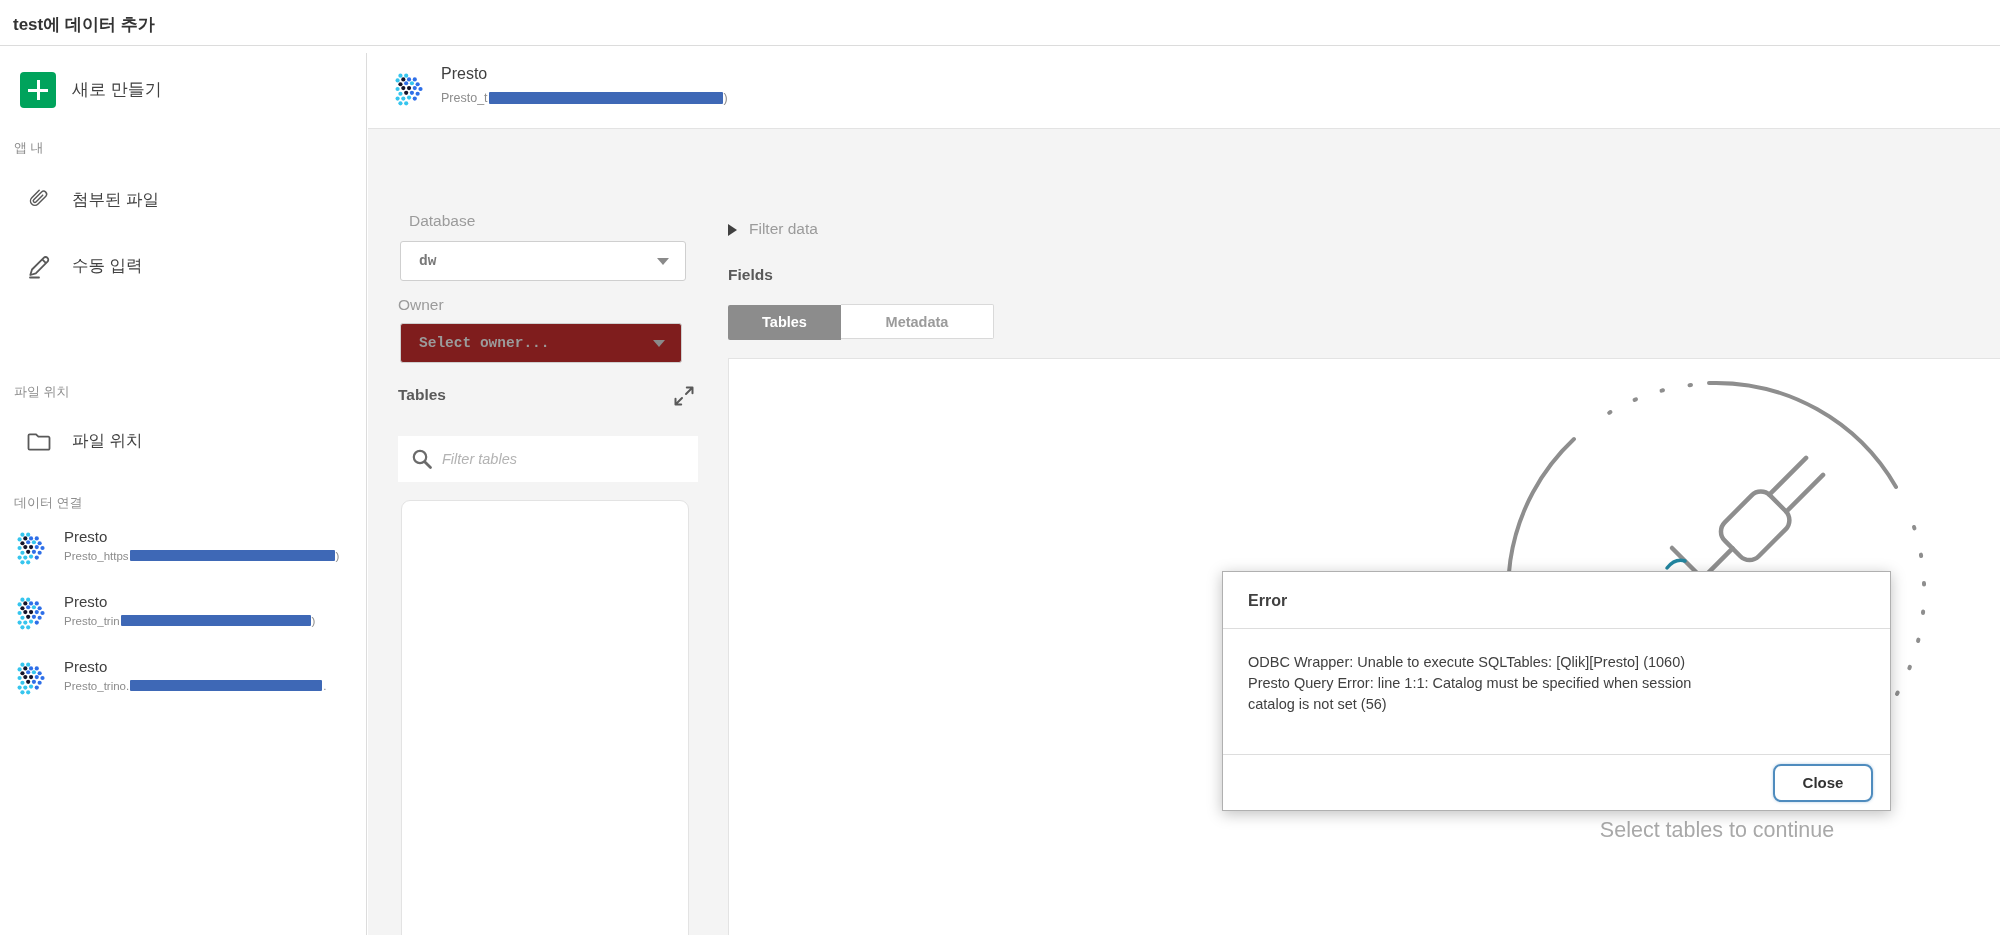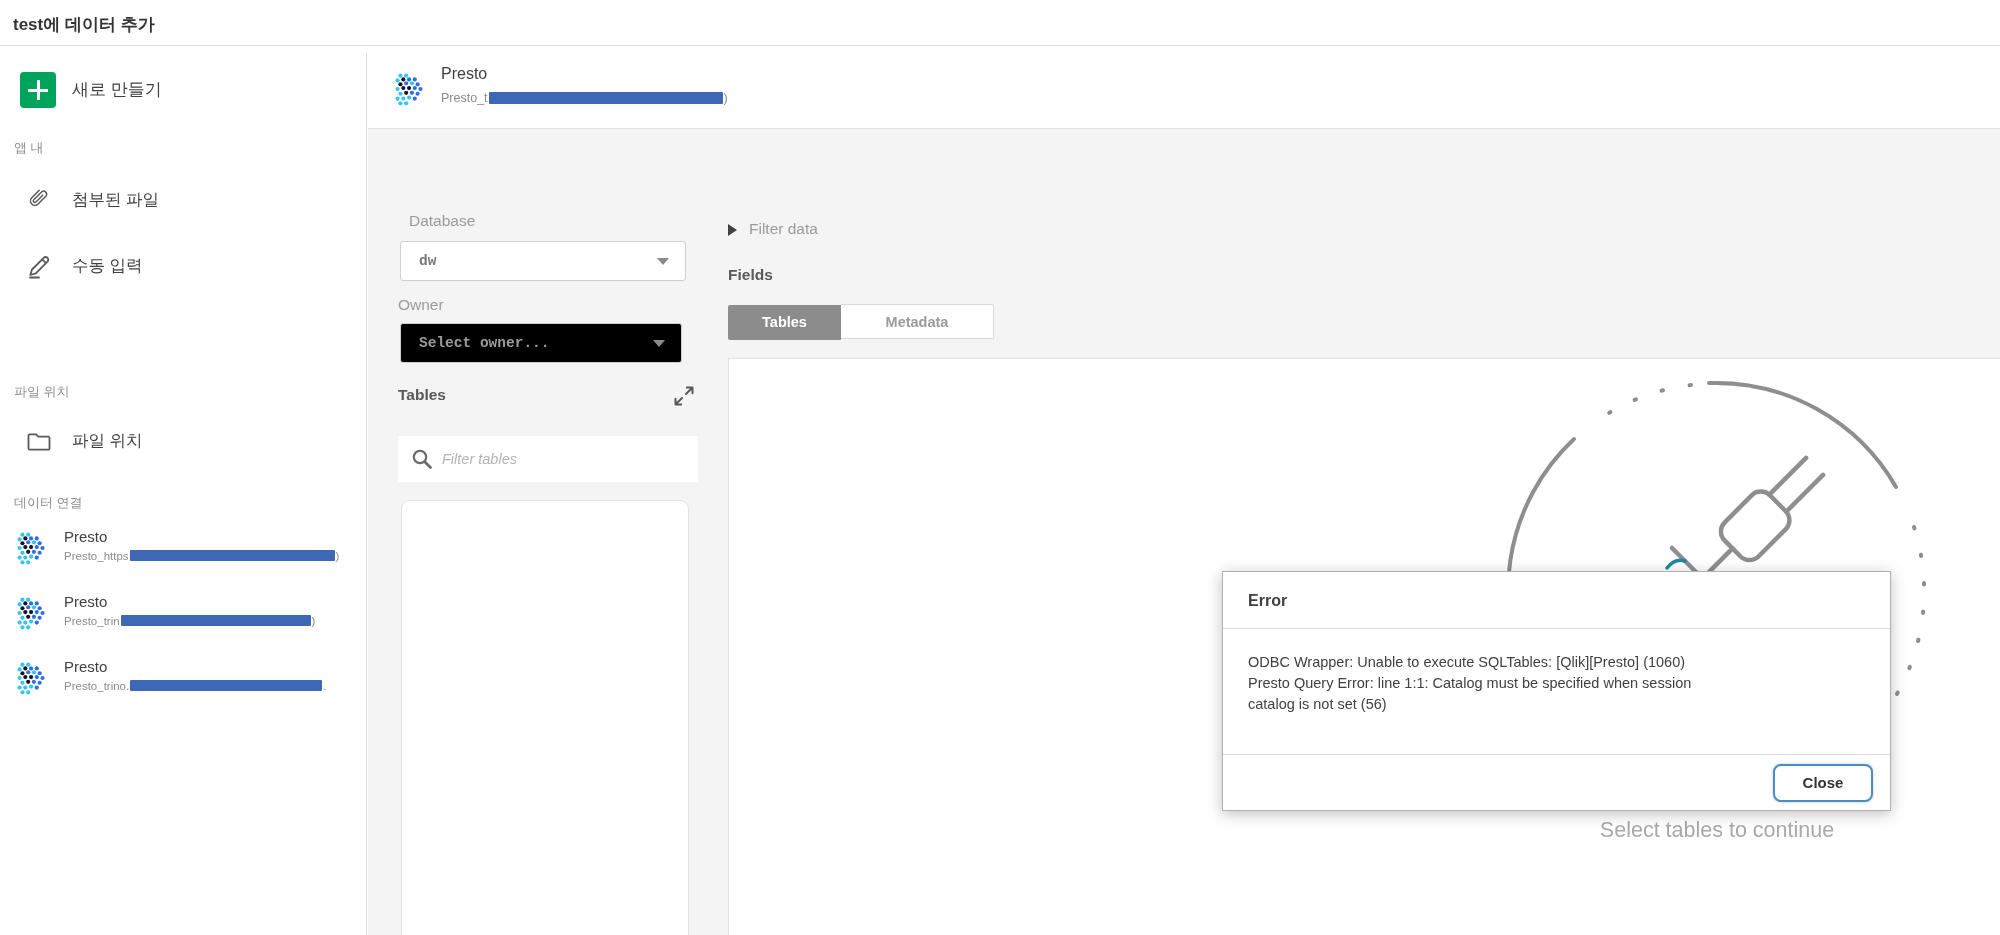--- a/index.html
+++ b/index.html
@@ -34,21 +34,21 @@
   .main-header { position:absolute; left:0; top:0; width:100%; height:76px; background:#fff; border-bottom:1px solid #e3e3e3; }
   .mh-logo { position:absolute; left:21px; top:15px; width:42px; height:42px; }
   .mh-title { position:absolute; left:73px; top:12px; font-size:16px; color:#404040; }
   .mh-sub { position:absolute; left:73px; top:38px; font-size:12.5px; color:#8c8c8c; white-space:nowrap; }
 
   .content { position:absolute; left:0; top:77px; width:100%; height:805px; }
 
   
   .fld-label { position:absolute; font-size:15.5px; color:#9b9b9b; }
   .dropdown { position:absolute; left:32px; width:286px; height:40px; background:#fff; border:1px solid #cfcfcf; border-radius:3px; cursor:pointer; }
-  .dropdown.disabled { background:#000000; width:282px; }
+  .dropdown.disabled { background:#7f1d1d; width:282px; }
   .dd-value { position:absolute; left:18px; top:0; line-height:38px; font-size:14.5px; font-weight:bold; color:#787878;font-family:Liberation Mono, monospace; }
   .dropdown.disabled .dd-value { color:#9b9b9b; }
   .dd-caret { position:absolute; right:16px; top:16px; width:0; height:0; border-left:6px solid transparent; border-right:6px solid transparent; border-top:7px solid #8a8a8a; }
   .tables-row { position:absolute; left:30px; top:256px; width:300px; height:24px; }
   .tables-label { font-size:15.5px; font-weight:bold; color:#595959;margin-top:16px; }
   .expand-btn { position:absolute; right:2px; top:-2px; width:24px; height:24px; cursor:pointer; }
   .filter-box { position:absolute; left:30px; top:306px; width:300px; height:46px; background:#fff; }
   .filter-box input { position:absolute; left:44px; top:0; width:246px; height:46px; border:none; outline:none; font-style:italic; font-size:14.5px; color:#3b82f6; background:transparent; font-family:inherit; }
   .filter-box input::placeholder { color:#b3b3b3; }
   .search-icon { position:absolute; left:12px; top:11px; width:24px; height:24px; }

